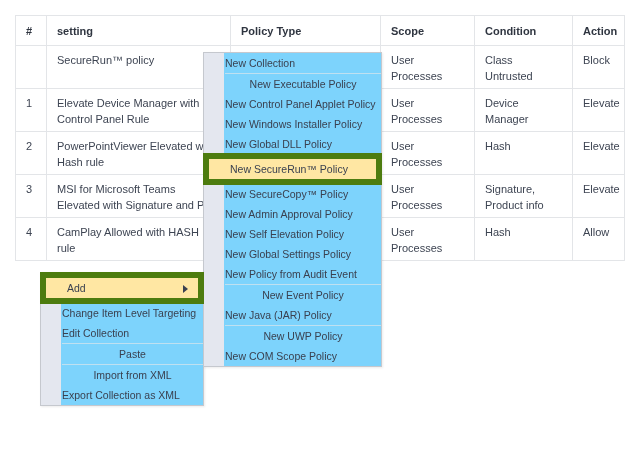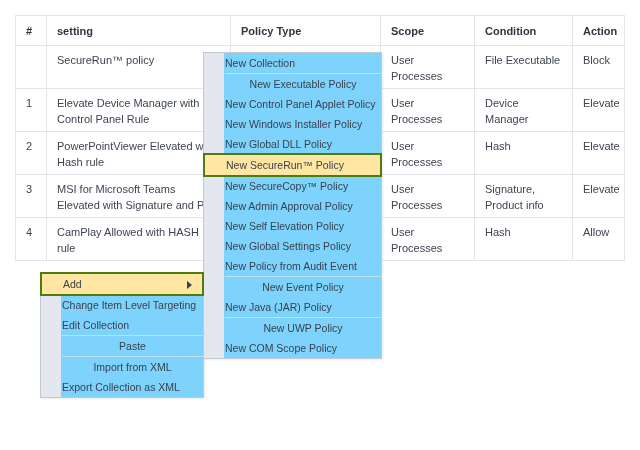--- a/index.html
+++ b/index.html
@@ -27,21 +27,21 @@
     position:absolute; background:#7dd3fc; border:1px solid #c5c8ce;
     box-shadow:1px 1px 2px rgba(0,0,0,0.08);
   }
   .menu .gutter { position:absolute; left:0; top:0; bottom:0; width:20px; background:#e4e7ef; }
   .menu .item {
     position:relative; height:20px; line-height:20px; padding-left:21px; white-space:nowrap; color:#3a4150;
     font-size:10.5px;
   }
   .menu .item.sep { border-top:1px solid #bfe0f0; margin-left:21px; padding-left:0;text-align:center; }
   .menu .item.highlight {
-    background:#ffe7a3; border:2px solid #4d7c0f; margin:-1px -1px -1px -1px; z-index:1;
+    background:#ffe7a3; border:6px solid #4d7c0f; margin:-1px -1px -1px -1px; z-index:1;
   }
   .menu .item.highlight::before { content:""; }
   .sub { left:203px; top:52px; width:177px; }
   .ctx { left:40px; top:272px; width:162px; }
   .arrow {
     position:absolute; right:10px; top:7px; width:0; height:0;
     border-top:4px solid transparent; border-bottom:4px solid transparent; border-left:5px solid #3a4150;
   }
   .cursor { position:absolute; left:354px; top:156px; width:14px; height:20px; }
 </style>
@@ -66,21 +66,21 @@
       <th>Condition</th>
       <th>Action</th>
     </tr>
   </thead>
   <tbody>
     <tr class="row-0">
       <td></td>
       <td>SecureRun™ policy</td>
       <td></td>
       <td>User Processes</td>
-      <td>File Executable</td>
+      <td>Class Untrusted</td>
       <td>Block</td>
     </tr>
     <tr class="row-1">
       <td>1</td>
       <td>Elevate Device Manager with Control Panel Rule</td>
       <td></td>
       <td>User Processes</td>
       <td>Device Manager</td>
       <td>Elevate</td>
     </tr>

